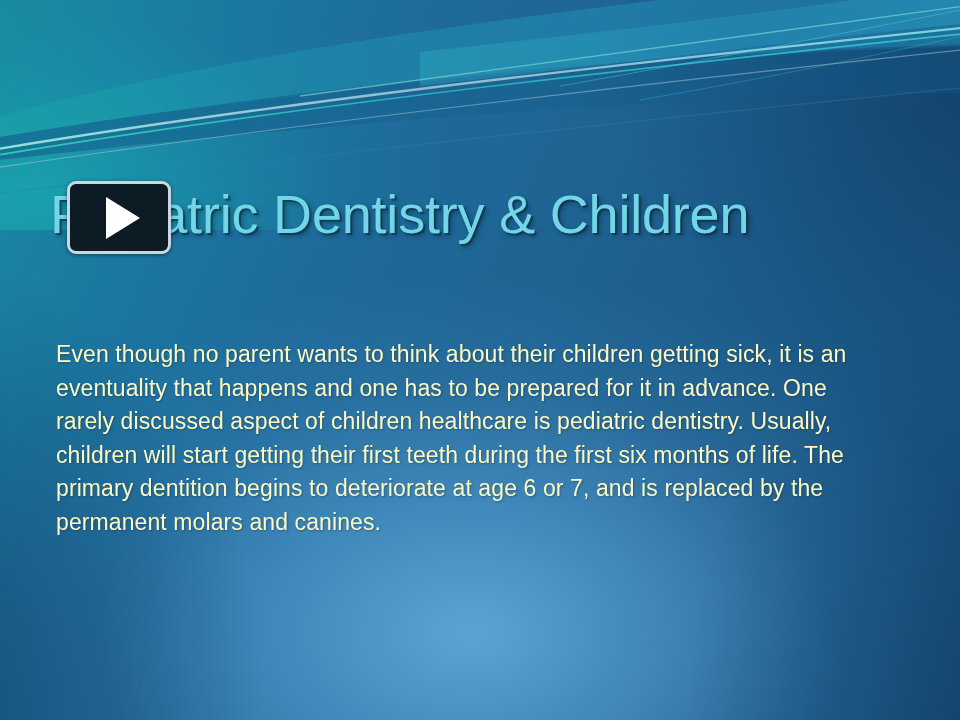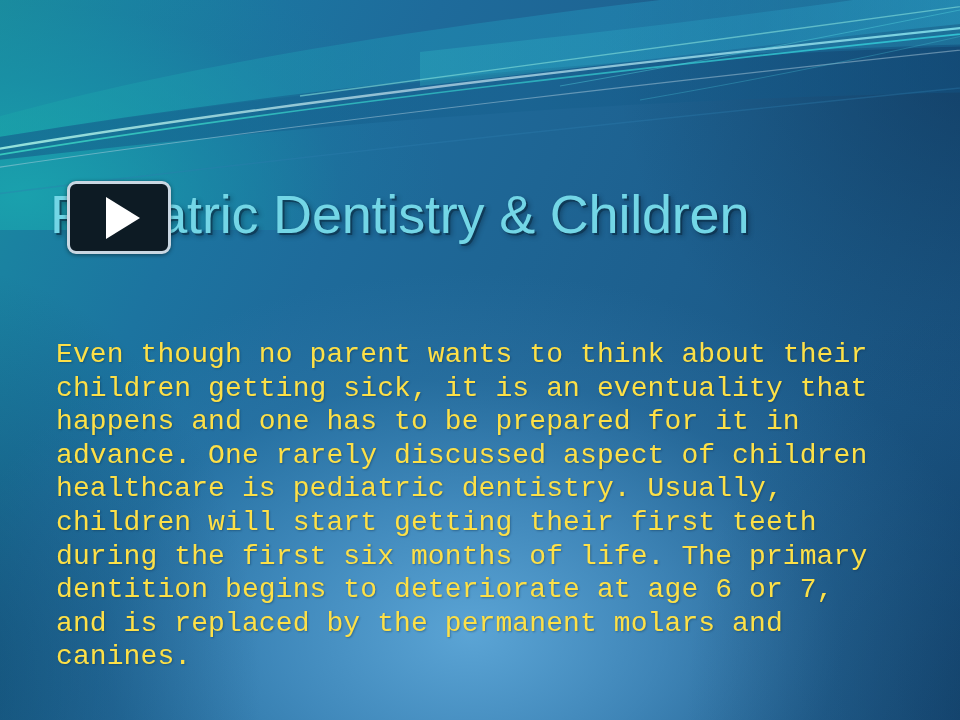--- a/index.html
+++ b/index.html
@@ -116,24 +116,24 @@
     border-bottom: 21px solid transparent;
     margin-left: 8px;
   }
 
   
   .body-text {
     position: absolute;
     left: 56px;
     top: 338px;
     width: 812px;
-    font-family: Liberation Mono, monospace;
-    font-size: 28px;
+    font-family: Liberation Sans, sans-serif;
+    font-size: 23px;
     line-height: 33.6px;
-    color: #fde047;
+    color: #fef9c3;
     text-shadow: 1px 1px 2px rgba(12,48,78,0.40);
     letter-spacing: 0.1px;
   }
 </style>
 </head>
 <body>
 
 <div id="slide">
 
   <div class="bg-fallback"></div>

